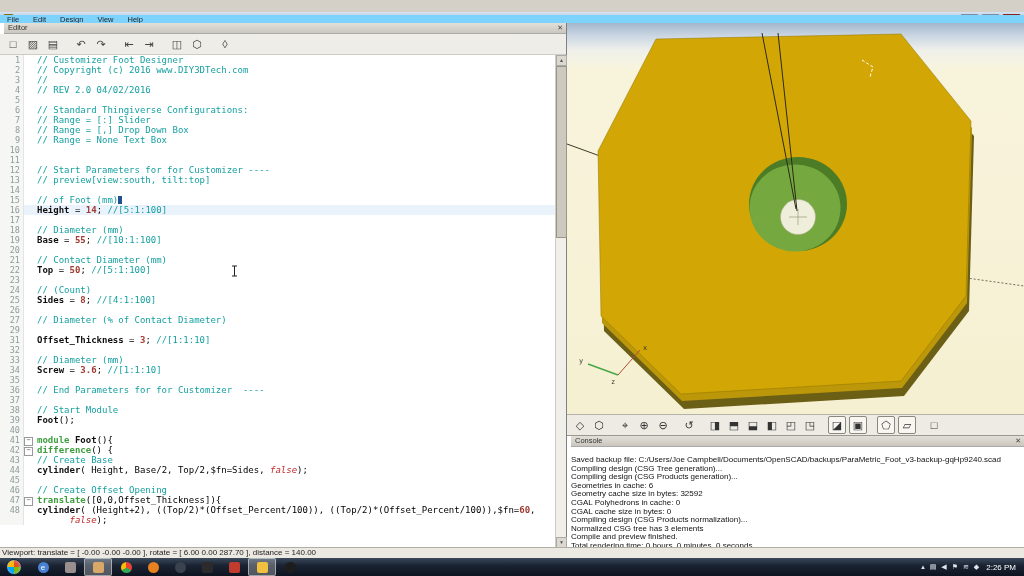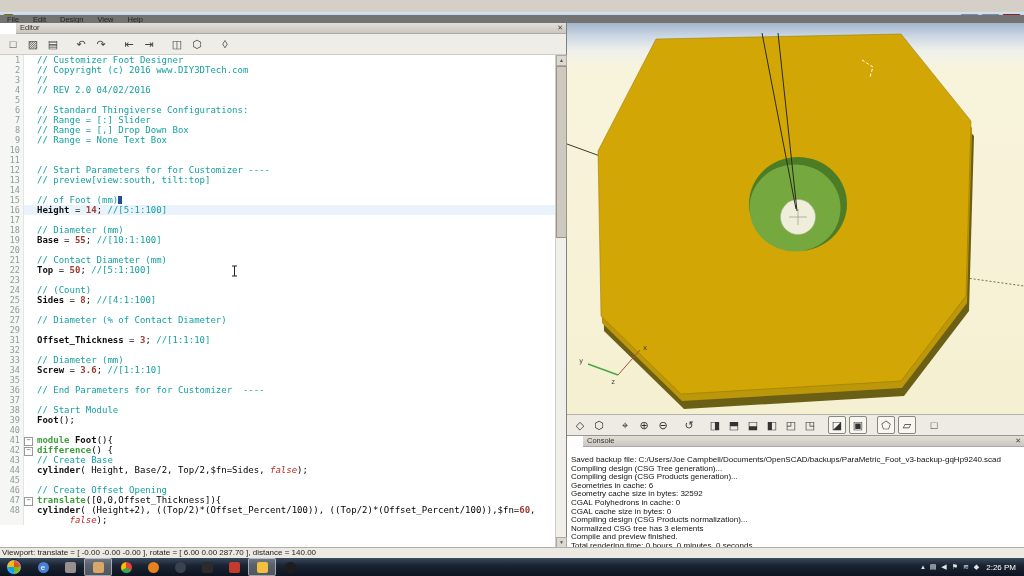--- a/index.html
+++ b/index.html
@@ -10,28 +10,28 @@
   .titlebar{position:absolute;left:0;top:12px;width:1024px;height:14px;
     background:linear-gradient(#d6e3f2,#a7bfda 60%,#93aecb);border-bottom:1px solid #7f9db9;
     display:flex;align-items:center;font-size:9px;color:#111;}
   .app-ico{width:9px;height:9px;margin:0 4px 0 3px;background:linear-gradient(135deg,#ffd84a,#d7a400);
     border:1px solid #8a6d00;border-radius:2px;}
   .winbtns{position:absolute;right:3px;top:2px;display:flex;gap:2px;}
   .winbtn{width:17px;height:10px;border:1px solid #7b8ea3;border-radius:2px;
     background:linear-gradient(#f4f7fa,#c3cfdd);font-size:7px;line-height:9px;text-align:center;color:#333;}
   .winbtn.close{background:linear-gradient(#e98b7d,#c0392b);color:#fff;border-color:#8c2418;}
 
-  .menubar{position:absolute;left:0;top:15px;width:1024px;height:8px;background:#737373;
+  .menubar{position:absolute;left:0;top:15px;width:1024px;height:8px;background:#7dd3fc;
     border-bottom:1px solid #d8d5cc;display:flex;align-items:center;font-size:7.5px;color:#222;}
   .menu-item{padding:0 7px;}
 
   
   .editor-pane{position:absolute;left:0;top:23px;width:566px;bottom:28px;background:#fff;
     border-right:1px solid #808080;}
-  .dockhead{position:absolute;left:16px;top:0;right:0;height:10px;
+  .dockhead{position:absolute;left:4px;top:0;right:0;height:10px;
     background:linear-gradient(#e2dfd8,#cbc7bf);border-bottom:1px solid #aaa;
     font-size:7.5px;color:#333;padding-left:4px;line-height:10px;}
   .dockhead .x{position:absolute;right:3px;top:1px;font-size:7px;color:#444;line-height:8px;}
   .etoolbar{position:absolute;left:0;top:11px;right:0;height:20px;background:#efede7;
     border-bottom:1px solid #cfccc4;display:flex;align-items:center;padding-left:4px;}
   .tbtn{width:18px;height:16px;display:flex;align-items:center;justify-content:center;
     font-size:11px;color:#444;margin-right:2px;}
   .tbtn.gap{margin-left:8px;}
 
   .codearea{position:absolute;left:0;top:32px;right:10px;bottom:0;background:#fff;overflow:hidden;}

